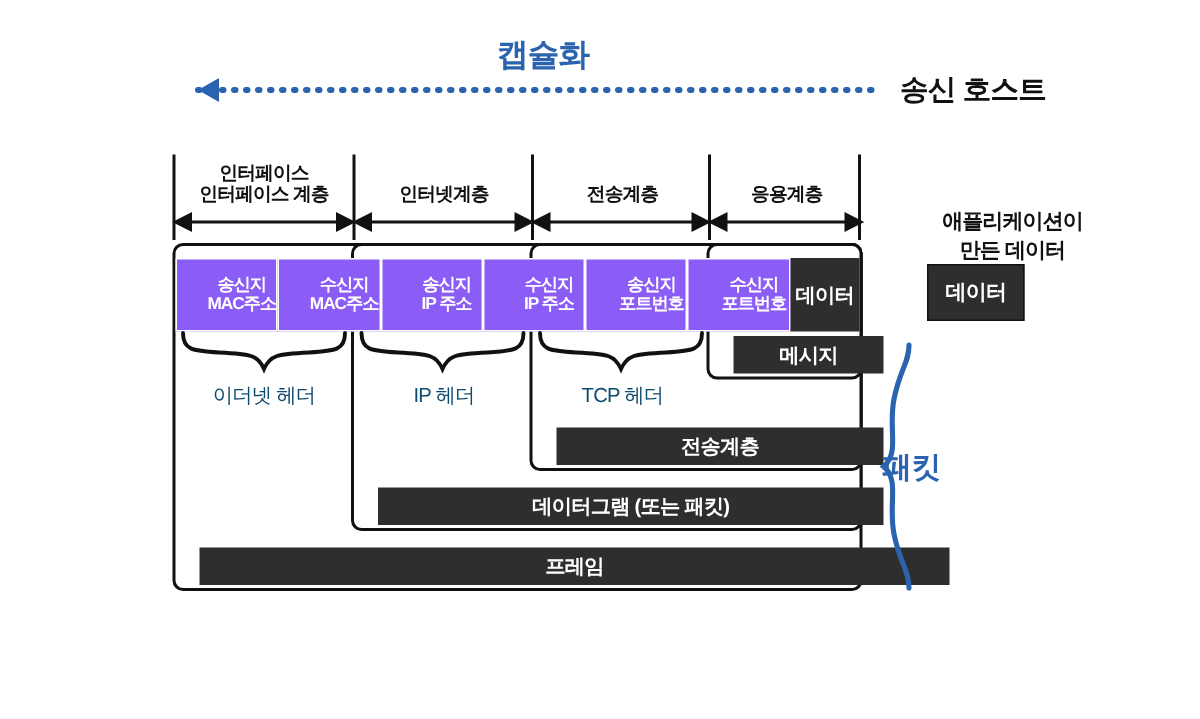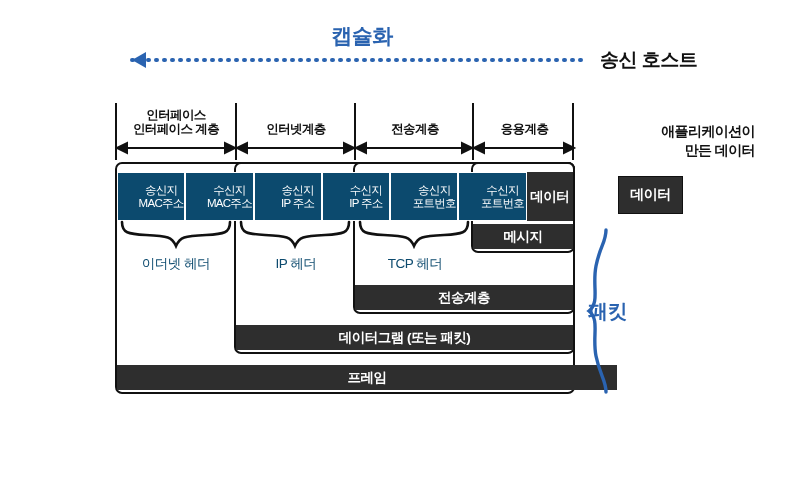--- a/index.html
+++ b/index.html
@@ -23,50 +23,51 @@
 
   
   .layer-label{
     text-align:center;color:#111;font-size:12.5px;font-weight:bold;
     line-height:14px;letter-spacing:-0.6px;
   }
   .vrule{background:#111;width:2px;}
 
   
   .cell{
-    background:#0c4a6e;border:1px solid #ffffff;
-    color:#ffffff;font-size:11.5px;font-weight:normal;line-height:13px;
+    background:#8b5cf6;border:1px solid #ffffff;
+    color:#ffffff;font-size:11.5px;font-weight:bold;line-height:13px;
     display:flex;align-items:center;justify-content:center;text-align:center;
     letter-spacing:-0.7px;
     padding-left:20px;
   }
   .darkcell{
     background:#2e2e2e;color:#ffffff;font-size:13.5px;font-weight:bold;
     display:flex;align-items:center;justify-content:center;text-align:center;
     letter-spacing:-0.5px;
   }
   .container{
     background:#ffffff;border:2px solid #111111;border-radius:7px;
   }
   .bar{
     background:#2e2e2e;color:#fff;font-size:13.5px;font-weight:bold;
     display:flex;align-items:center;justify-content:center;
     letter-spacing:-0.5px;
+    margin-left:16px;
   }
   .hdr-label{
     color:#0c4a6e;font-size:13.5px;text-align:center;letter-spacing:-0.5px;
   }
   .data-box{
     background:#2e2e2e;color:#fff;border:1px solid #111;
     font-size:14px;font-weight:bold;
     display:flex;align-items:center;justify-content:center;letter-spacing:-0.5px;
   }
   .app-note{
-    color:#111;font-size:14px;font-weight:bold;text-align:right;
-    line-height:19px;letter-spacing:-0.6px;
+    color:#111;font-size:14px;font-weight:bold;text-align:center;
+    line-height:19px;letter-spacing:-0.6px;margin-top:16px;
   }
   .packet-label{
     color:#2a63b0;font-size:20px;font-weight:bold;letter-spacing:-0.5px;
   }
   svg{display:block;overflow:visible;}
 </style>
 </head>
 <body>
 
 <div id="stage">

